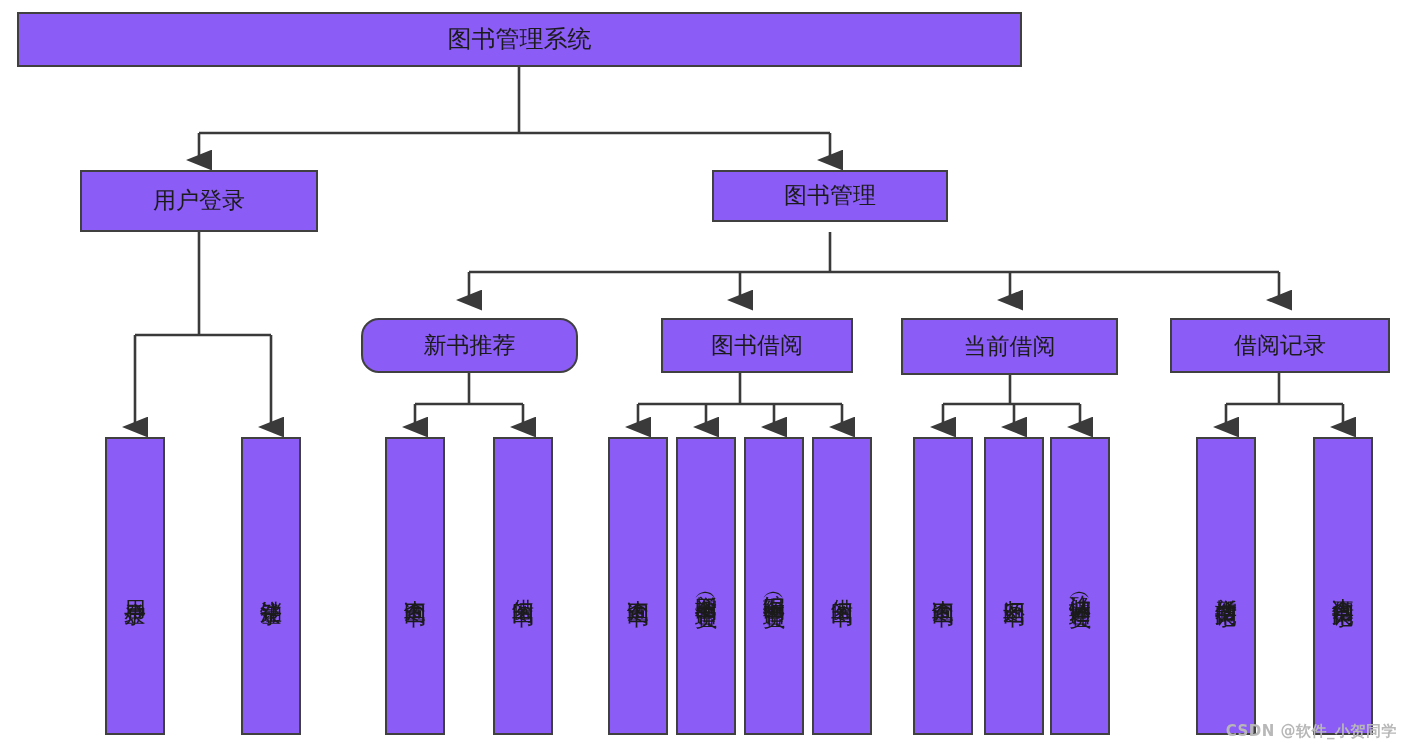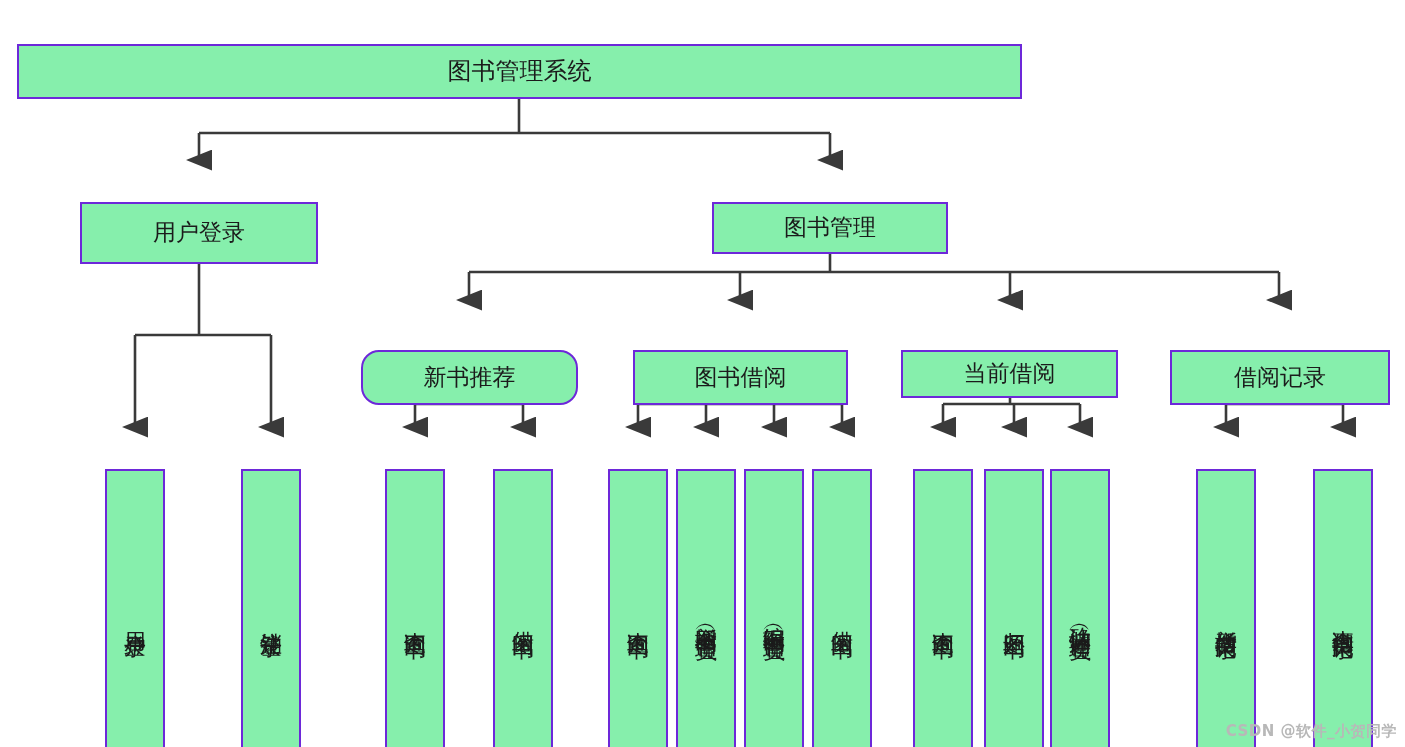--- a/index.html
+++ b/index.html
@@ -22,27 +22,26 @@
     position: absolute;
     left: 0;
     top: 0;
     width: 1405px;
     height: 747px;
     pointer-events: none;
   }
   .node {
     position: absolute;
     box-sizing: border-box;
-    background: #86efac;
-    border: 2px solid #6d28d9;
+    background: #8b5cf6;
+    border: 2px solid #404040;
     display: flex;
     align-items: center;
     justify-content: center;
     color: #1b1b1b;
-    margin-top: 32px;
   }
   .node .label {
     display: block;
     text-align: center;
     line-height: 1.18;
     white-space: nowrap;
   }
   
   .node.horiz .label {
     font-size: 23px;
@@ -141,25 +140,25 @@
   </div>
 
   <div class="node horiz" style="left:712px; top:170px; width:236px; height:52px;">
     <span class="label">图书管理</span>
   </div>
 
   <div class="node horiz" style="left:361px; top:318px; width:217px; height:55px;border-radius:18px;">
     <span class="label">新书推荐</span>
   </div>
 
-  <div class="node horiz" style="left:633px; top:318px; width:215px; height:55px;">
+  <div class="node horiz" style="left:661px; top:318px; width:192px; height:55px;">
     <span class="label">图书借阅</span>
   </div>
 
-  <div class="node horiz" style="left:901px; top:318px; width:217px; height:48px;">
+  <div class="node horiz" style="left:901px; top:318px; width:217px; height:57px;">
     <span class="label">当前借阅</span>
   </div>
 
   <div class="node horiz" style="left:1170px; top:318px; width:220px; height:55px;">
     <span class="label">借阅记录</span>
   </div>
 
   <div class="node vert" style="left:105px; top:437px; width:60px; height:298px;">
     <span class="label">用户登录</span>
   </div>

